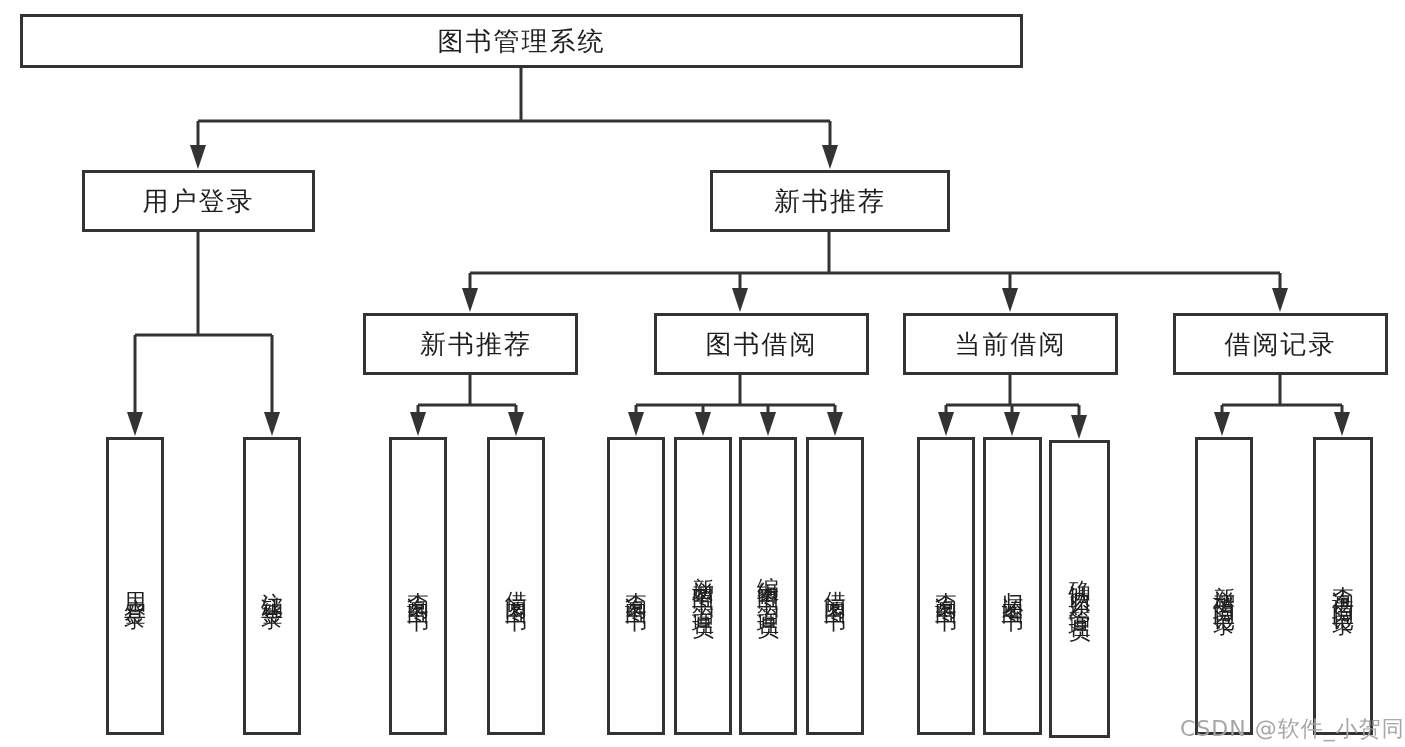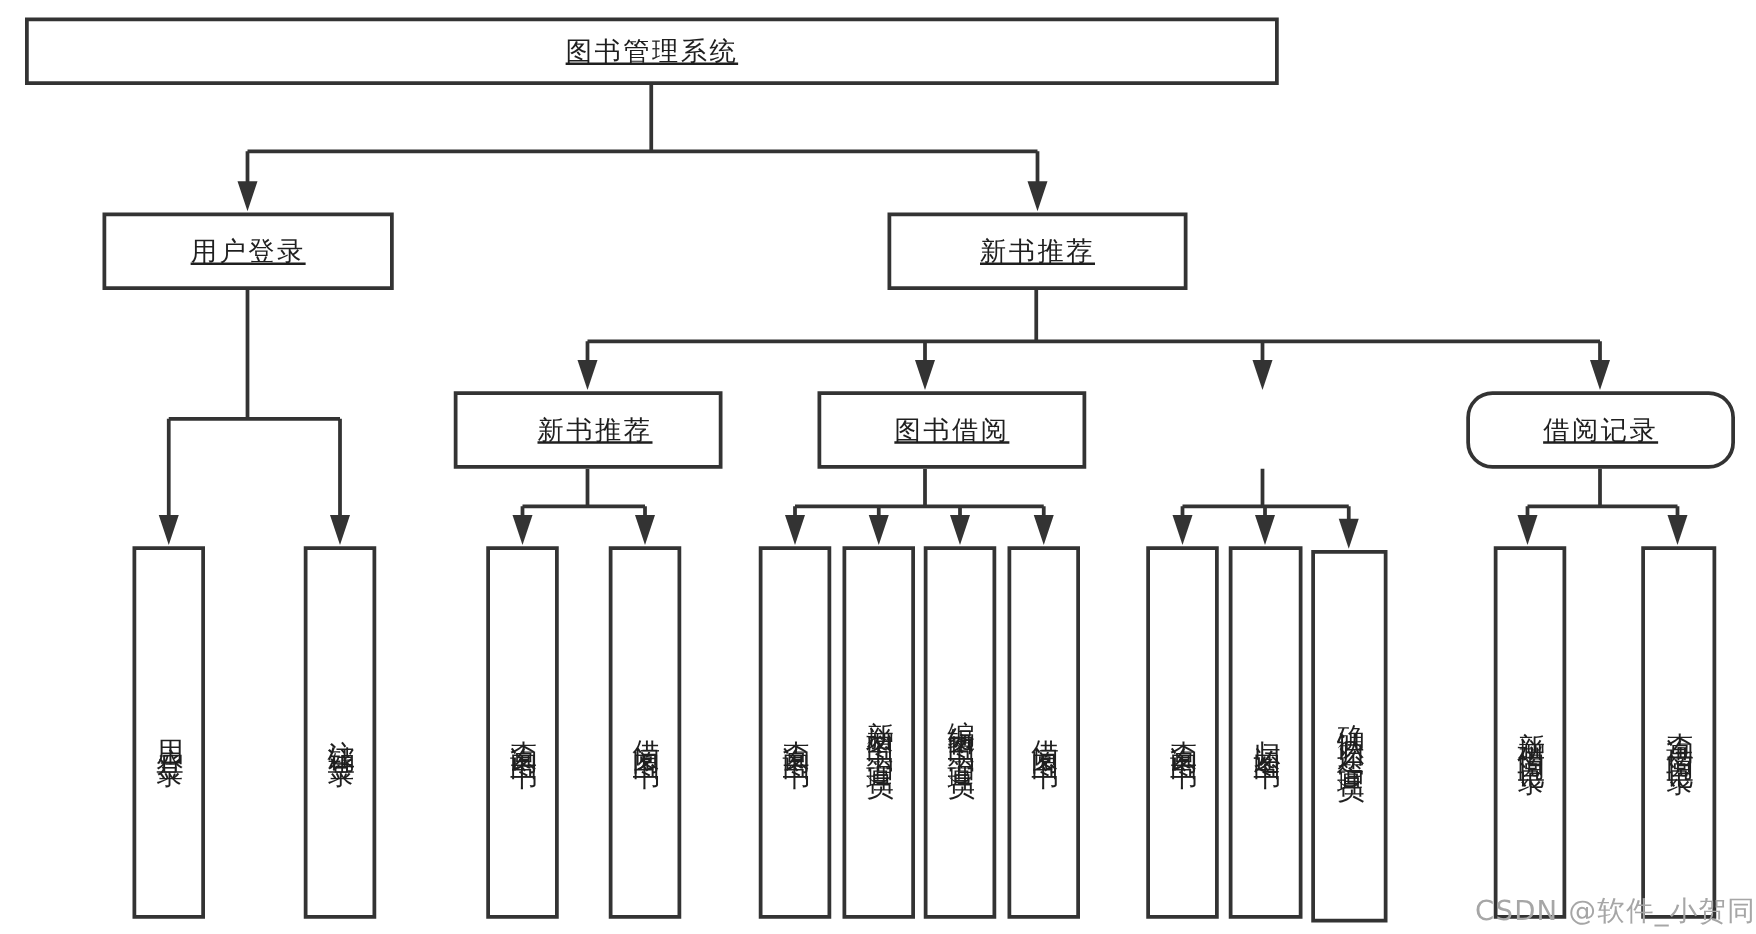--- a/index.html
+++ b/index.html
@@ -9,21 +9,21 @@
     font-family:"DejaVu Sans","Liberation Sans",sans-serif;
     color:var(--text,#1f1f1f);
   }
   svg.wires{position:absolute;left:0;top:0;z-index:1;}
   .wires path{stroke:var(--line,#333333);stroke-width:3;fill:none;}
   .wires polygon{fill:var(--line,#333333);stroke:none;}
   .hnode{
     position:absolute;z-index:2;box-sizing:border-box;
     border:3px solid var(--border,#333333);background:#fff;
     display:flex;align-items:center;justify-content:center;
-    font-size:21px;letter-spacing:2px;white-space:nowrap;text-decoration:underline;
+    font-size:26px;letter-spacing:2px;white-space:nowrap;
   }
   .vnode{
     position:absolute;z-index:2;box-sizing:border-box;
     border:3px solid var(--border,#333333);background:#fff;
     display:flex;align-items:center;justify-content:center;
   }
   .vnode span{
     writing-mode:vertical-rl;text-orientation:mixed;
     font-size:22px;letter-spacing:6px;line-height:1.1;
   }
@@ -98,21 +98,24 @@
   <div class="hnode" style="left:710px;top:170px;width:240px;height:62px;">
     <span>新书推荐</span>
   </div>
 
   <div class="hnode" style="left:363px;top:313px;width:215px;height:62px;padding-left:11px;">
     <span>新书推荐</span>
   </div>
   <div class="hnode" style="left:633px;top:313px;width:215px;height:62px;margin-left:21px;">
     <span>图书借阅</span>
   </div>
-  <div class="hnode" style="left:1173px;top:313px;width:215px;height:62px;border-radius:21px;">
+  <div class="hnode" style="left:903px;top:313px;width:215px;height:62px;">
+    <span>当前借阅</span>
+  </div>
+  <div class="hnode" style="left:1173px;top:313px;width:215px;height:62px;">
     <span>借阅记录</span>
   </div>
 
   <div class="vnode" style="left:106px;top:437px;width:58px;height:298px;">
     <span>用户登录</span>
   </div>
   <div class="vnode" style="left:243px;top:437px;width:58px;height:298px;">
     <span>注销登录</span>
   </div>
 

